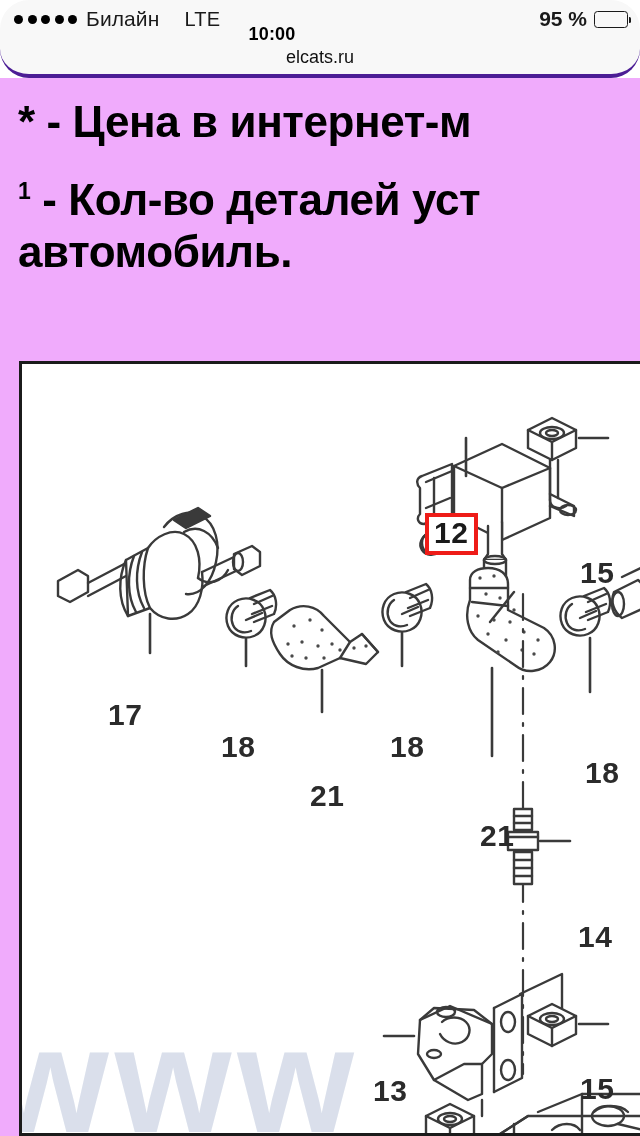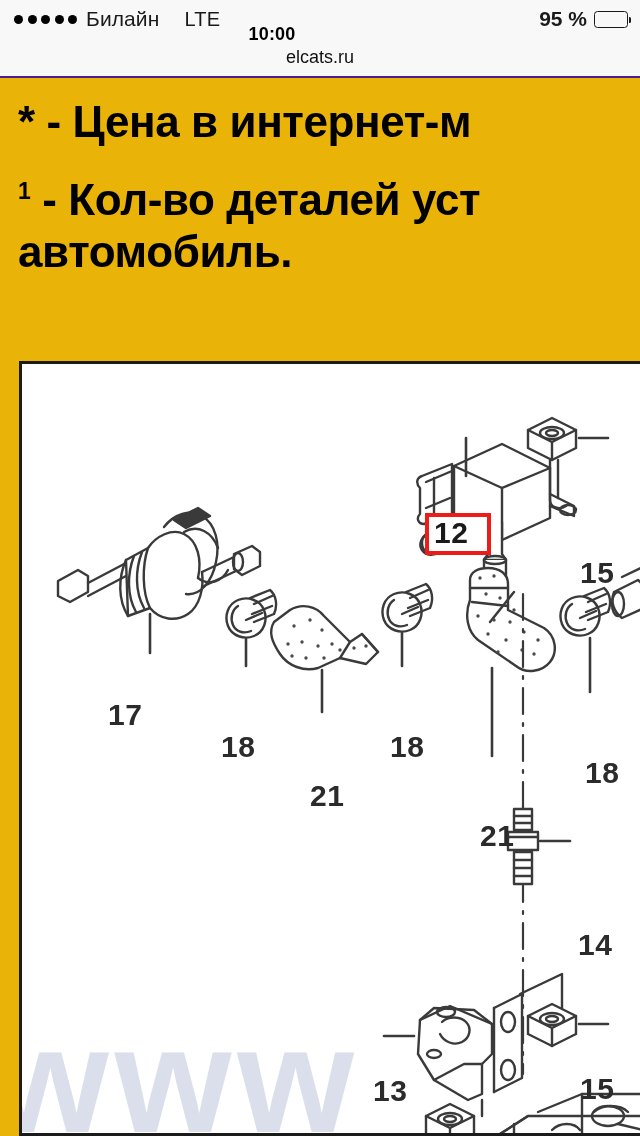--- a/index.html
+++ b/index.html
@@ -15,22 +15,23 @@
     -webkit-font-smoothing: antialiased;
   }
 
   
   .chrome {
     position: absolute;
     left: 0; top: 0;
     width: 640px;
     height: 78px;
     background: #f8f8f8;
-    border-bottom: 2px solid #4c1d95;
+    border-bottom: 4px solid #4c1d95;
     box-sizing: border-box;
+    border-radius: 29px;
   }
   .statusbar {
     position: absolute;
     left: 0; top: 0;
     width: 640px;
     height: 38px;
   }
   .sb-left {
     position: absolute;
     left: 14px; top: 0;
@@ -119,21 +120,21 @@
     font-size: 18px;
     color: #111;
   }
 
   
   .page {
     position: absolute;
     left: 0; top: 78px;
     width: 640px;
     height: 1058px;
-    background: #eab308;
+    background: #f0abfc;
     overflow: hidden;
   }
   .notes {
     position: absolute;
     left: 18px;
     top: 18px;
     width: 900px;   
   }
   .note-line {
     font-size: 44px;
@@ -175,21 +176,21 @@
     position: absolute;
     font-family: "Liberation Sans", sans-serif;
     font-size: 30px;
     font-weight: bold;
     color: #2b2b2b;
     letter-spacing: 0.5px;
   }
   .label.boxed {
     color: #1a1a1a;
     border: 4px solid #ee1c18;
-    padding: 0px 19px 2px 5px;
+    padding: 0px 6px 2px 5px;
     line-height: 1.05;
     background: #fff;
   }
   .watermark {
     position: absolute;
     left: -30px;
     bottom: -34px;
     font-size: 150px;
     font-weight: bold;
     color: #ccd4e4;
@@ -486,20 +487,20 @@
     <div class="label" style="left:199px; top:366px;">18</div>
 
     <div class="label" style="left:288px; top:415px;">21</div>
 
     <div class="label" style="left:368px; top:366px;">18</div>
 
     <div class="label" style="left:458px; top:455px;">21</div>
 
     <div class="label" style="left:563px; top:392px;">18</div>
 
-    <div class="label" style="left:556px; top:556px;margin-top:8px;">14</div>
+    <div class="label" style="left:556px; top:556px;">14</div>
 
     <div class="label" style="left:351px; top:710px;">13</div>
 
     <div class="label" style="left:558px; top:708px;">15</div>
 
   </div>
 </div>
 
 </body></html>

